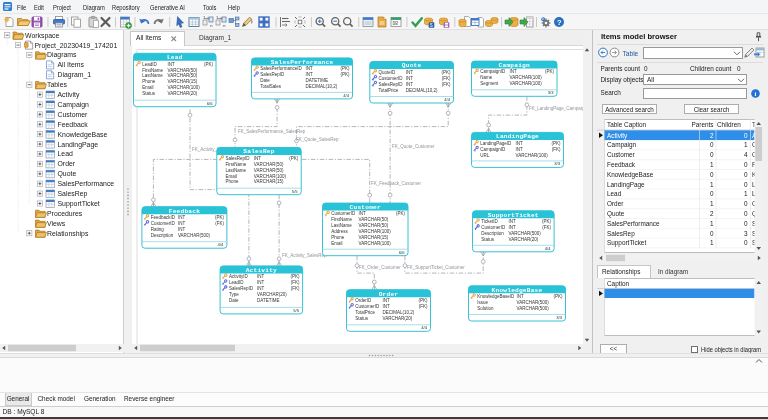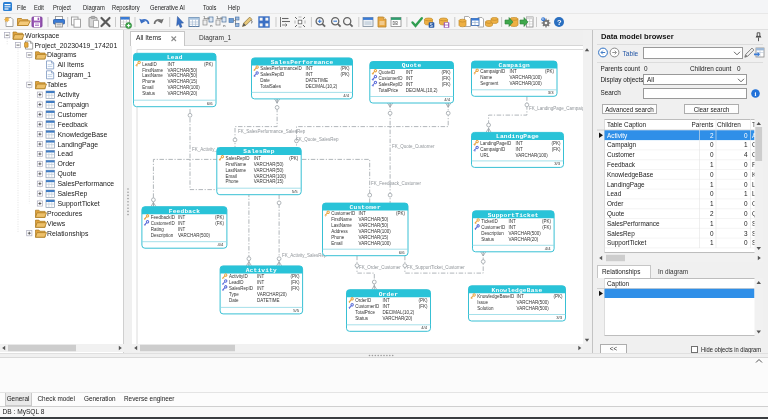--- a/index.html
+++ b/index.html
@@ -802,21 +802,21 @@
     <path d="M5.2,1.8 L2.2,4 L5.2,6.2 z" fill="#555"></path>
     <path d="M446.3,1.8 L449.3,4 L446.3,6.2 z" fill="#555"></path>
     <rect x="8" y="0.8" width="95" height="6.4" fill="#cdcdcd"></rect>
   </svg>
 <div class="abs" style="left:583px;top:45.5px;width:8px;height:298px;background:#f1f1f1"></div>
 <svg class="abs" style="left:583px;top:45.5px" width="8" height="298" viewBox="0 0 8 298">
     <path d="M1.8,5.2 L4,2.2 L6.2,5.2 z" fill="#555"></path>
     <path d="M1.8,292.8 L4,295.8 L6.2,292.8 z" fill="#555"></path>
   </svg>
 <div class="abs" style="left:591.5px;top:30px;width:176.5px;height:323px;background:#f0f0f0;border-left:1px solid #c3c3c3"></div>
-<div class="tx" style="left:601px;top:31.5px;font-size:7.6px;font-weight:bold;color:#111">Data model browser</div>
+<div class="tx" style="left:601px;top:31.5px;font-size:7.6px;font-weight:bold;color:#111">Items model browser</div>
 <svg class="abs" style="left:754px;top:32px" width="9" height="10" viewBox="0 0 9 10">
     <path d="M3.2,0.8 h2.6 v3.6 h0.9 l-4.4,0 h0.9 z" fill="none" stroke="#444" stroke-width="0.9"></path>
     <path d="M2.3,4.4 h4.4 l0.7,1.2 h-5.8 z" fill="#444"></path>
     <line x1="4.5" y1="5.6" x2="4.5" y2="9.2" stroke="#444" stroke-width="0.9"></line>
   </svg>
 <div class="abs" style="left:597px;top:43.5px;width:166px;height:1px;background:#dcdcdc"></div>
 <svg class="abs" style="left:598px;top:47px" width="24" height="11" viewBox="0 0 24 11">
     <circle cx="5" cy="5.5" r="4.4" fill="#fff" stroke="#2d6fc2" stroke-width="1"></circle>
     <path d="M7.2,5.5 h-4 m1.6,-1.8 l-1.8,1.8 l1.8,1.8" fill="none" stroke="#2d6fc2" stroke-width="0.9"></path>
     <circle cx="16.5" cy="5.5" r="4.4" fill="#fff" stroke="#8a8a8a" stroke-width="1"></circle>

